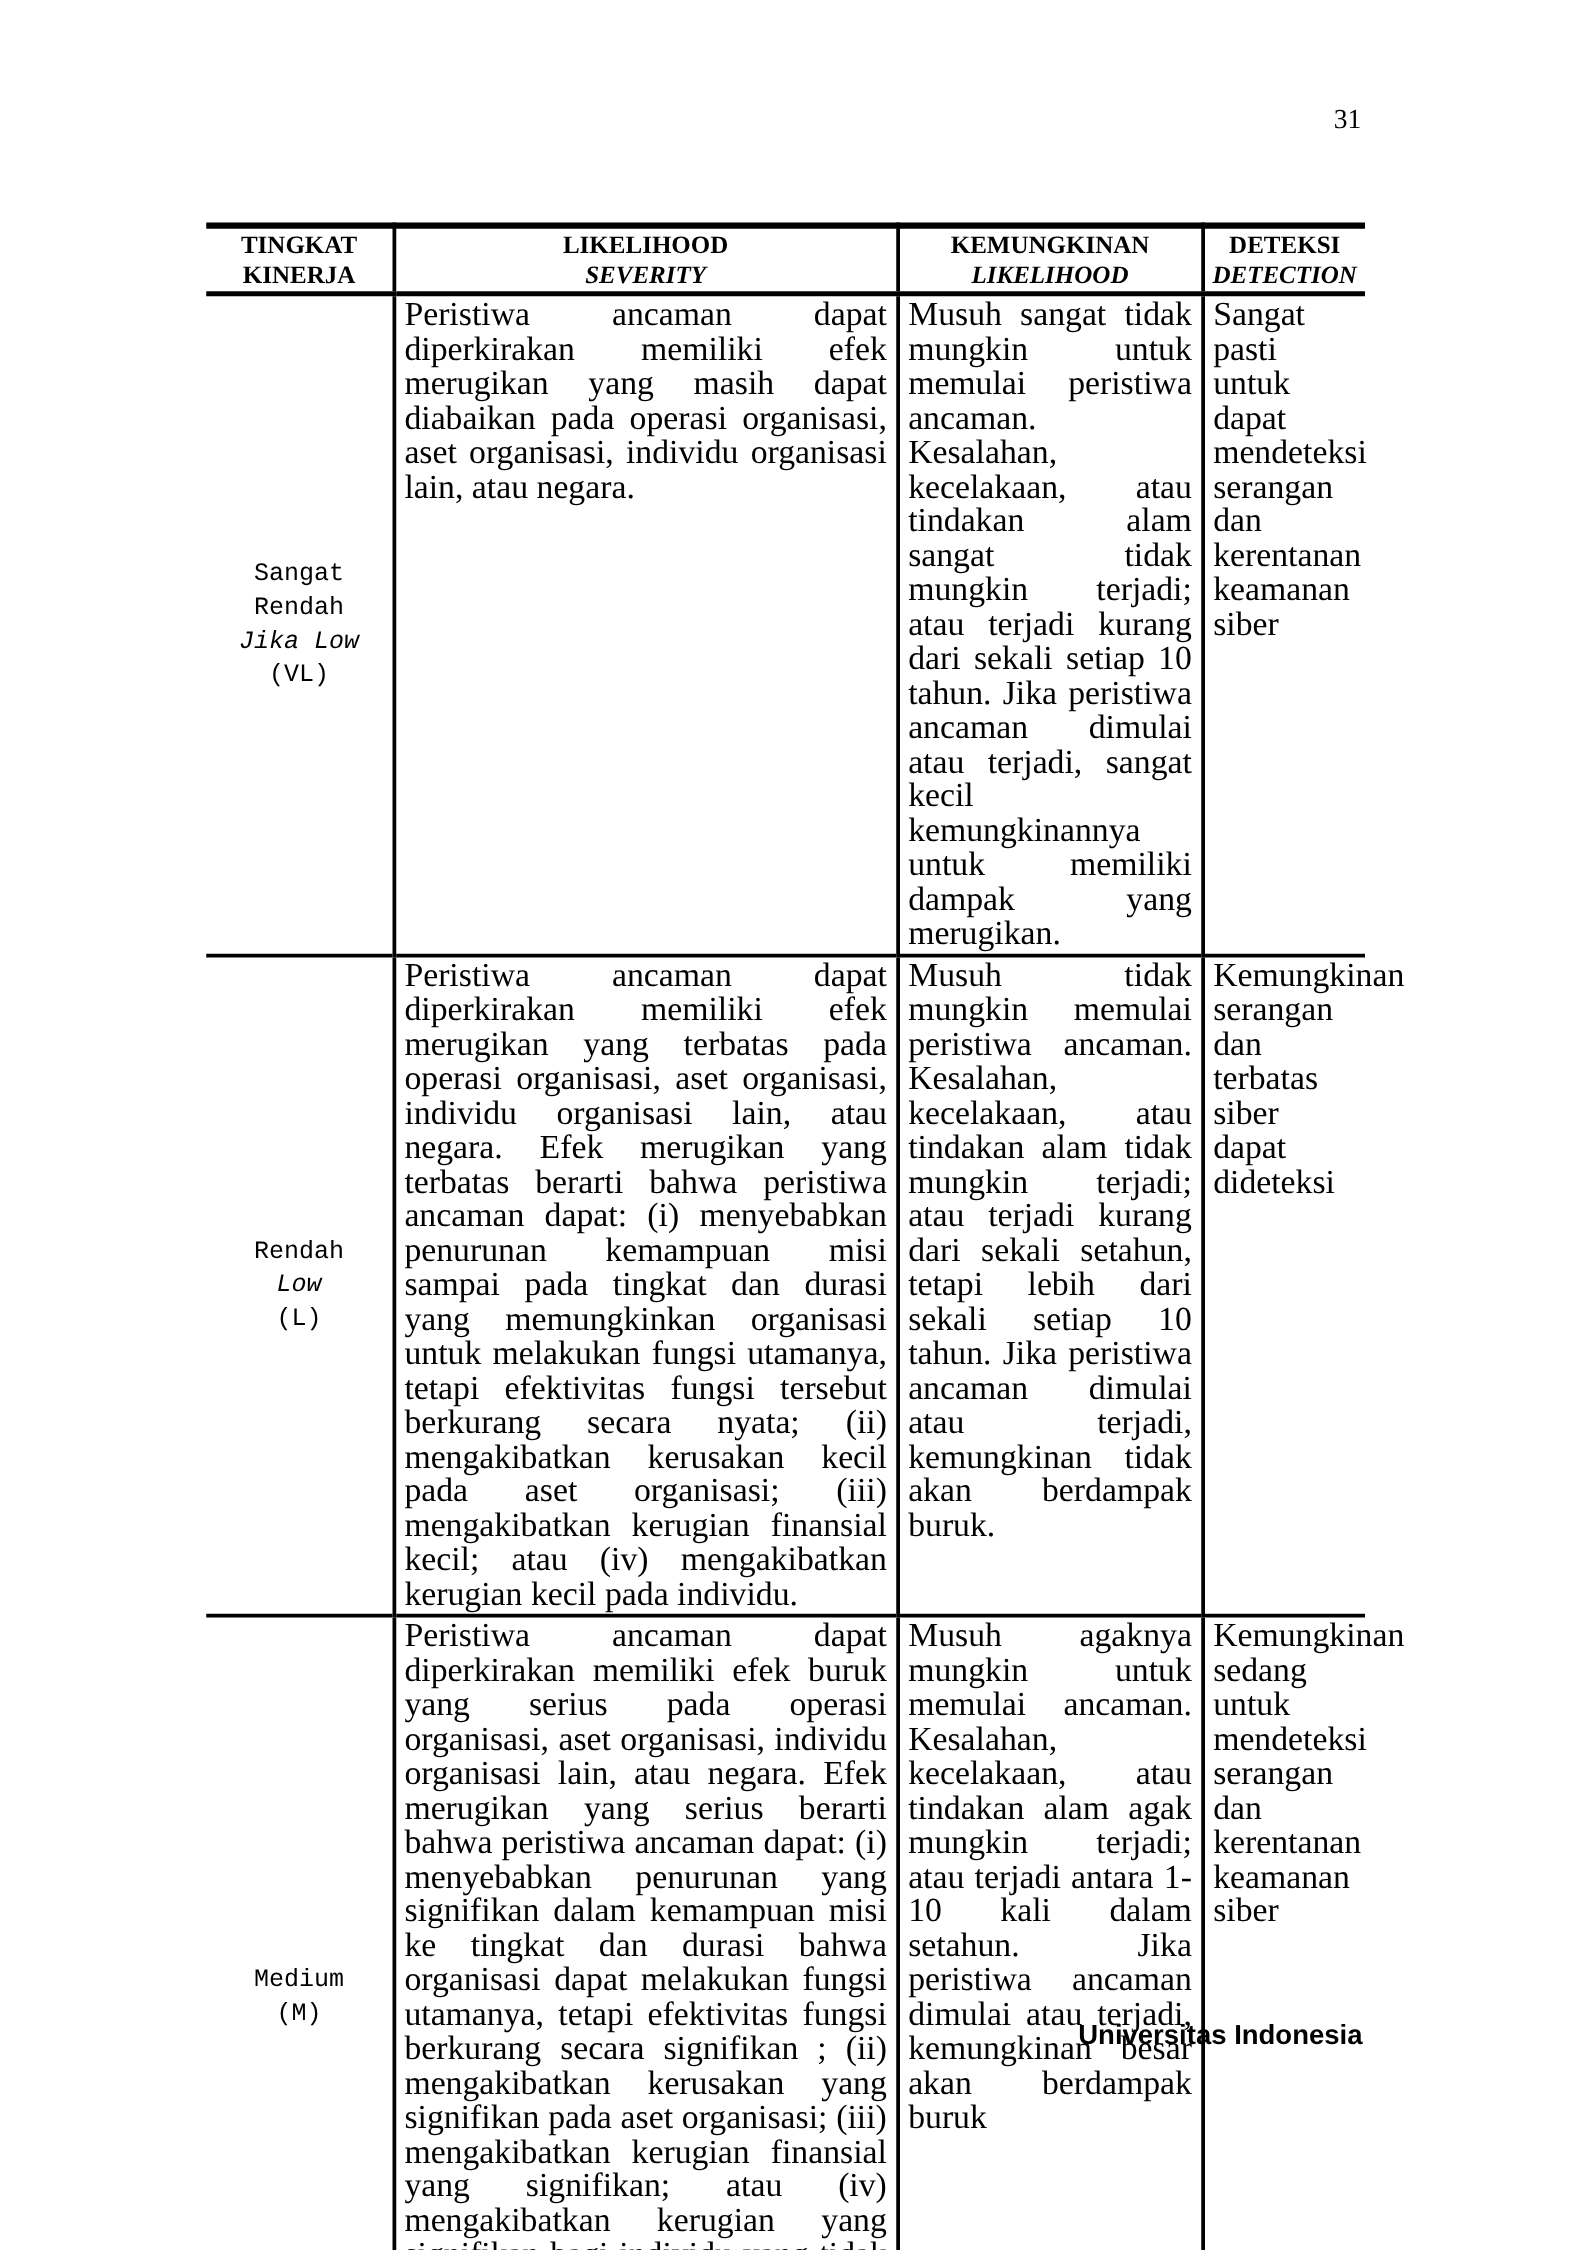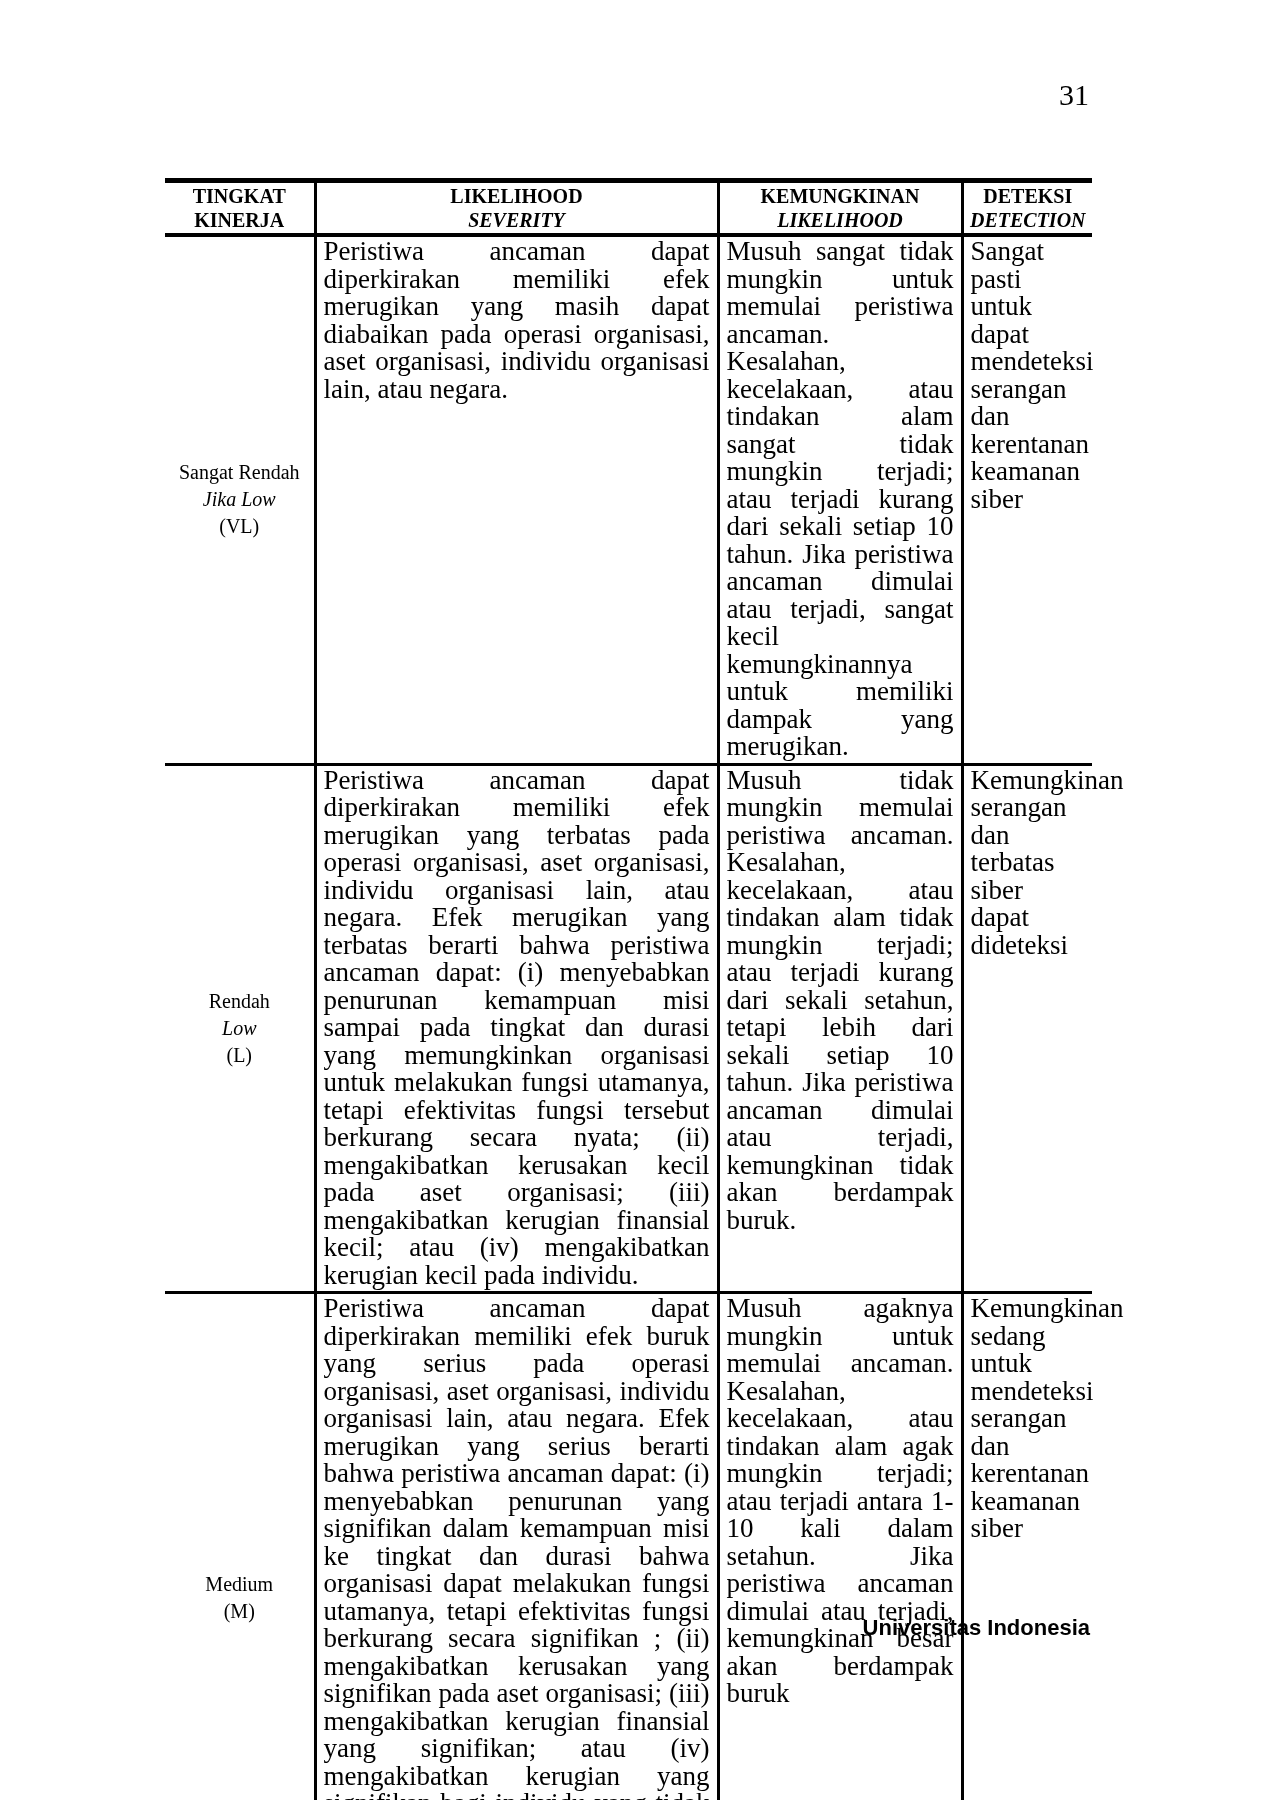--- a/index.html
+++ b/index.html
@@ -5,21 +5,21 @@
   html,body { margin:0; padding:0; }
   body {
     width:1273px; height:1800px;
     background:#ffffff;
     position:relative;
     font-family:"Liberation Serif", serif;
     color:#000;
   }
   .page-number {
     position:absolute; top:82px; right:184px;
-    font-size:30px; line-height:26px;
+    font-size:22px; line-height:26px;
   }
   table.risk-table {
     position:absolute; left:165px; top:178px;
     width:927px;
     border-collapse:collapse; table-layout:fixed;
     border-top:5px solid #000;
     border-bottom:4px solid #000;
   }
   .risk-table col.c1 { width:150px; }
   .risk-table col.c2 { width:403px; }
@@ -39,20 +39,21 @@
   .risk-table tbody td.cell-text {
     font-size:27px; line-height:27.5px;
     vertical-align:top; text-align:justify;
     padding:1px 7px 2px 7px;
     hyphens:none;
   }
   .risk-table tbody td.cell-label {
     font-size:20px; line-height:27px;
     vertical-align:middle; text-align:center;
     padding:0 4px;
+    font-family:Liberation Mono, monospace;
   }
   .lbl-id, .lbl-en, .lbl-code { display:block; }
   .lbl-en { font-style:italic; }
   .lbl-en:empty { display:none; }
   tr.row-vl { height:350px; }
   tr.row-l  { height:370px; }
   tr.row-m  { height:490px; }
   .footer {
     position:absolute; top:1615px; right:183px;
     font-family:"Liberation Sans", sans-serif;

